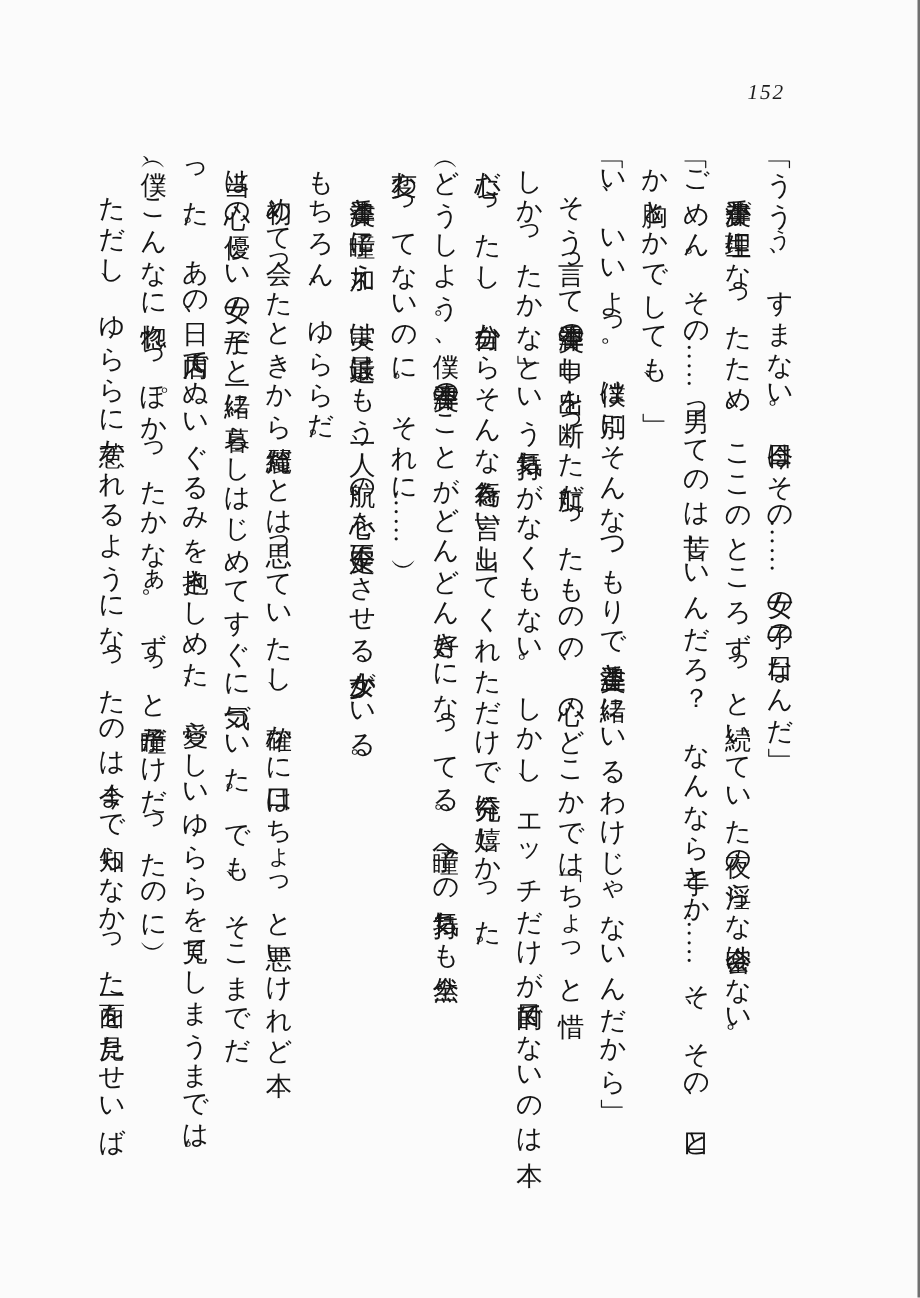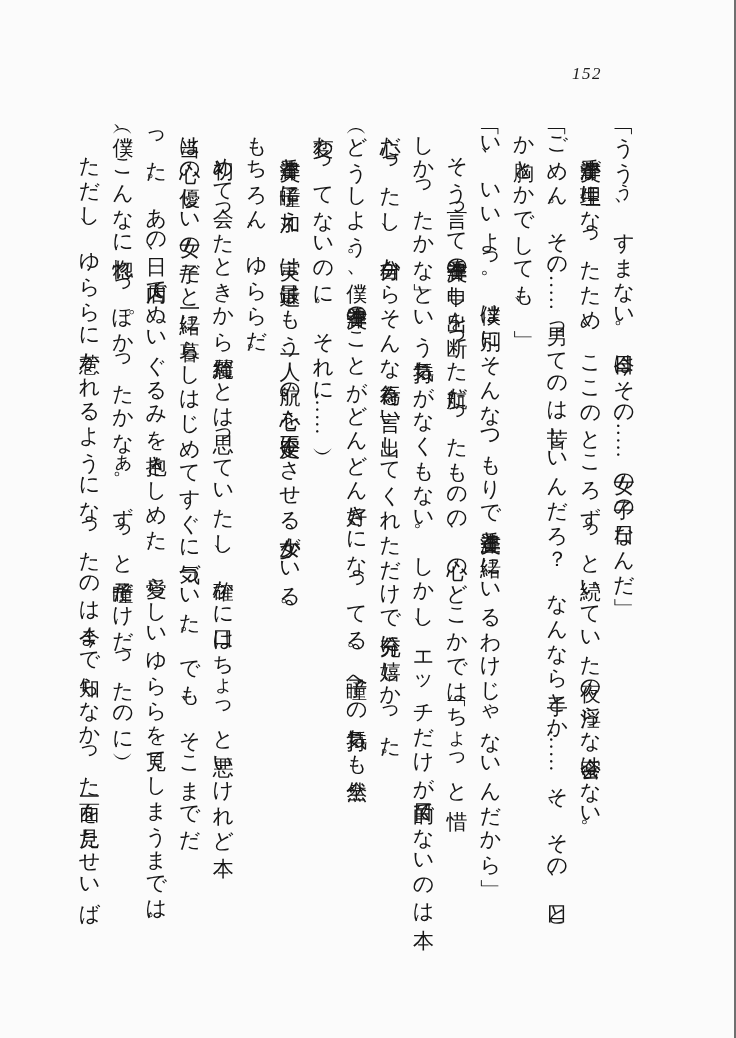--- a/index.html
+++ b/index.html
@@ -13,21 +13,21 @@
     overflow: hidden;
     background: #fbfbfb;
     font-family: "Liberation Serif", "DejaVu Serif", serif;
   }
   .page {
     position: absolute;
     inset: 0;
   }
   .page-number {
     position: absolute;
-    left: 572px;
+    left: 598px;
     top: 64px;
     font-size: 17px;
     font-style: italic;
     letter-spacing: 1.5px;
     color: #1d1d1d;
   }
   .text-block {
     position: absolute;
     top: 121px;
     right: 96px;

